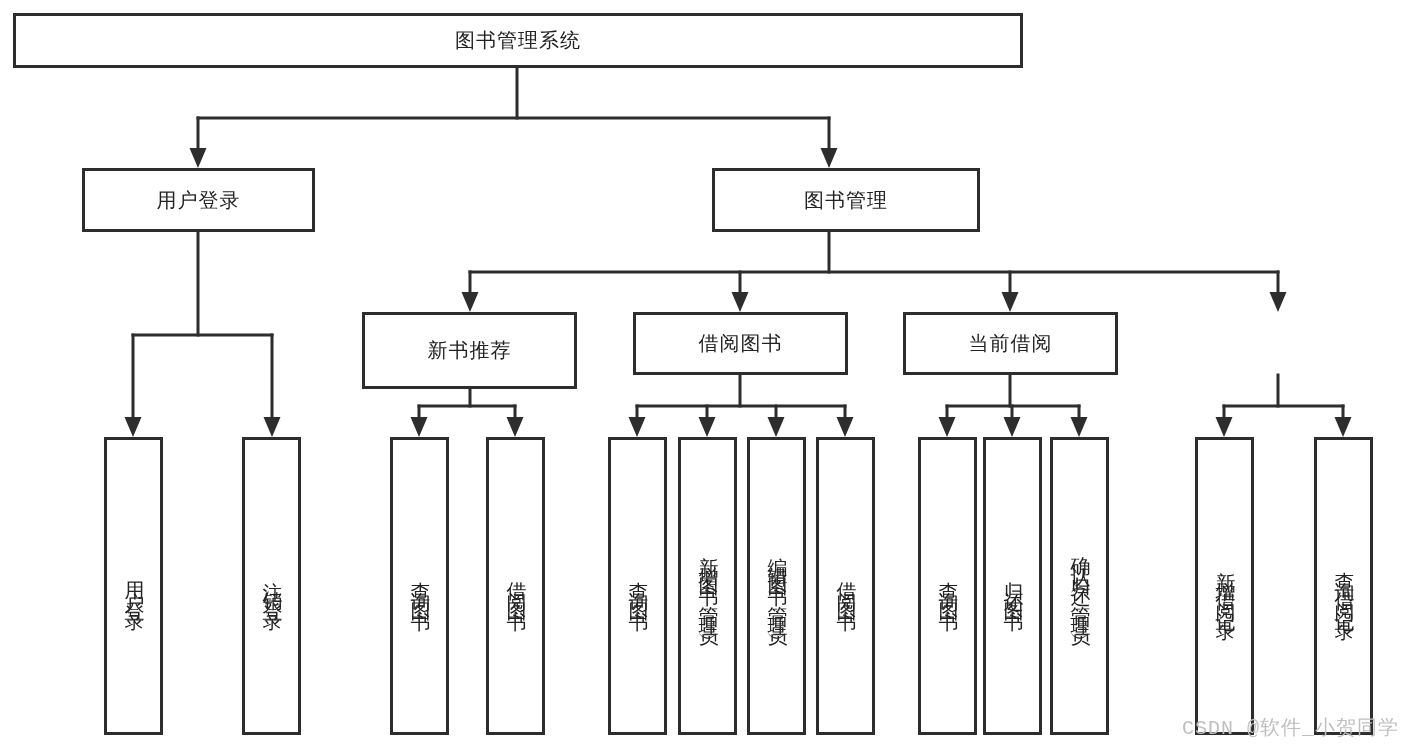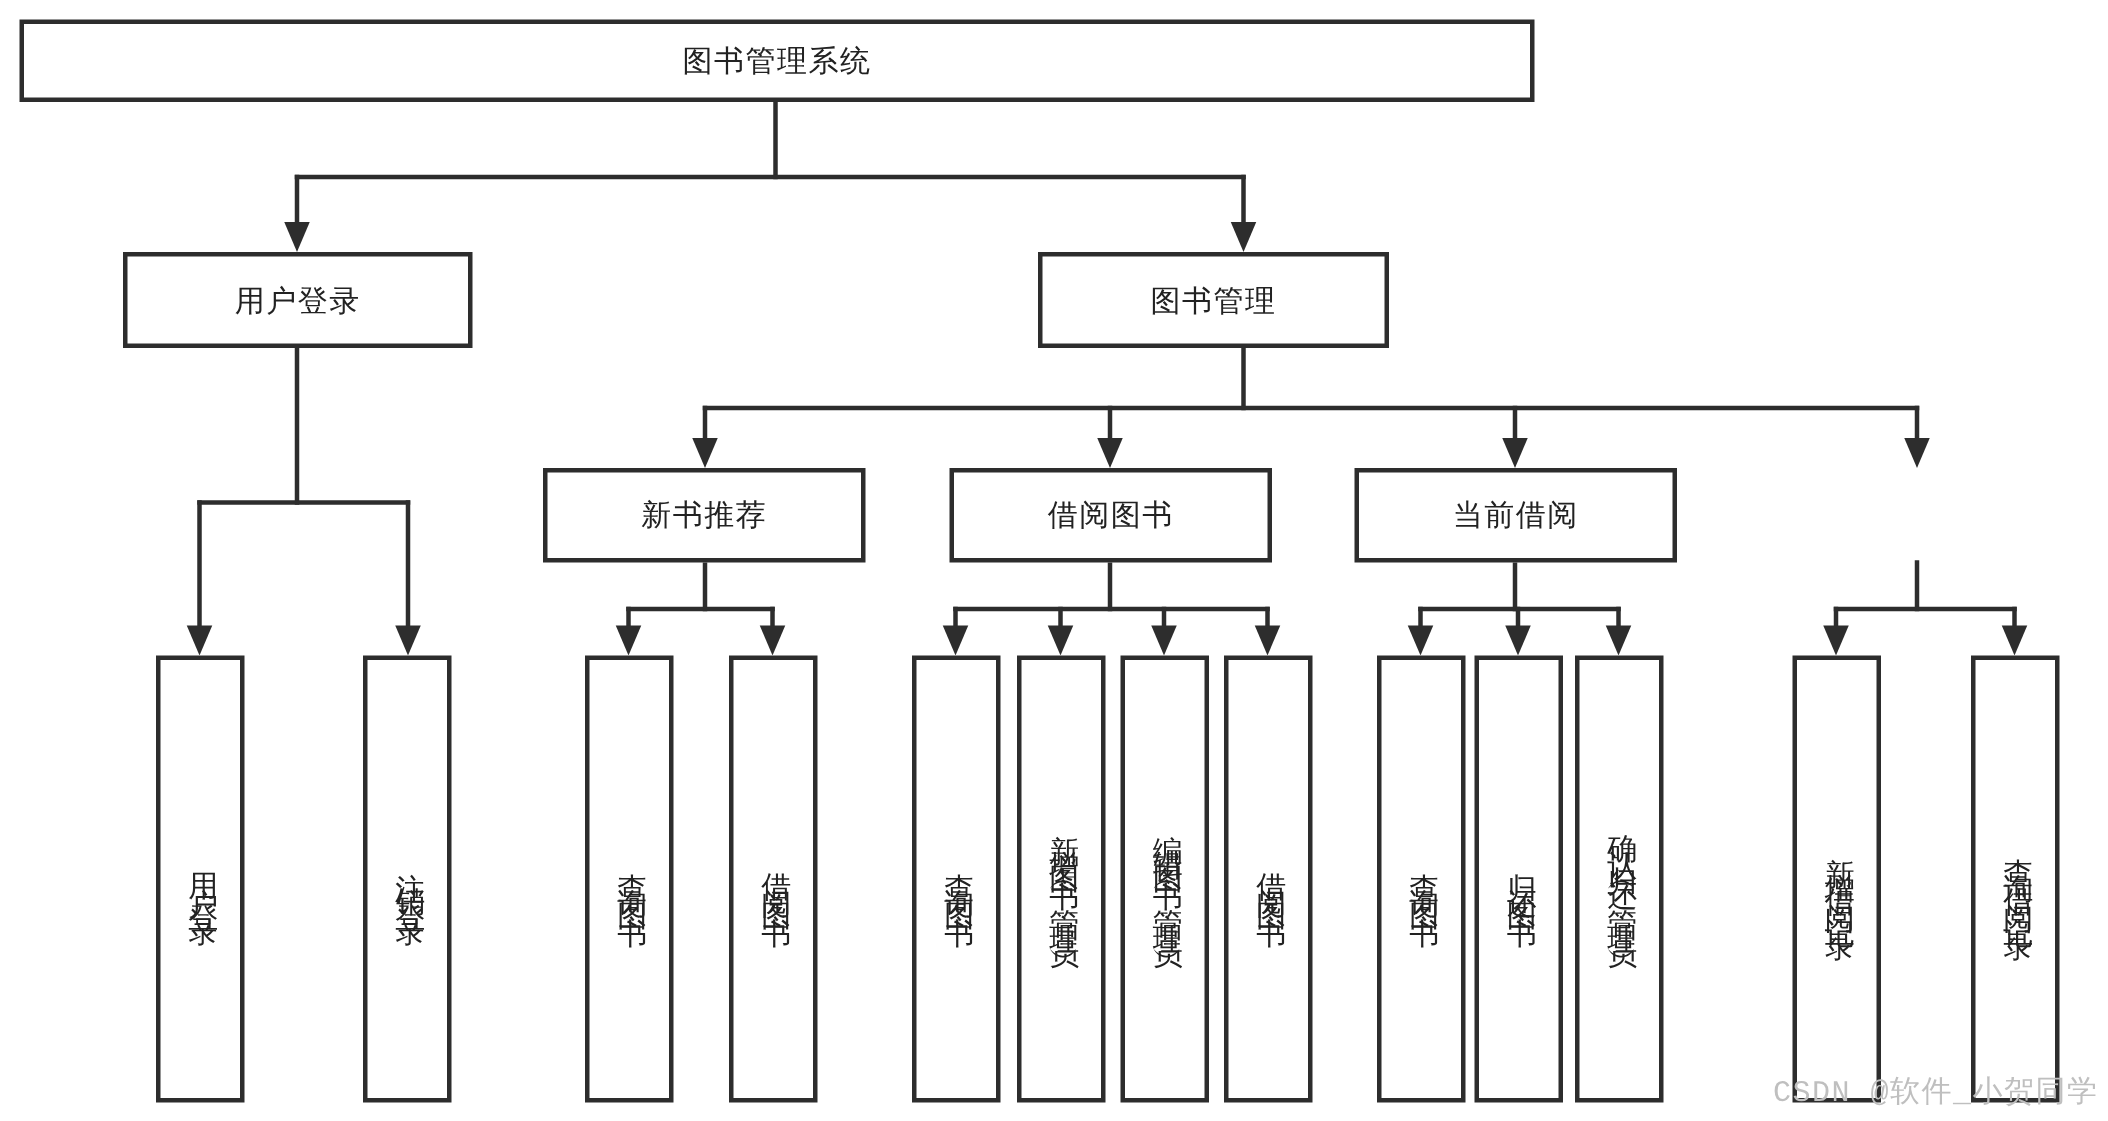--- a/index.html
+++ b/index.html
@@ -97,25 +97,25 @@
     </g>
   </svg>
 
   <div class="node hbox" style="left:13px;top:13px;width:1010px;height:55px">
     <span>图书管理系统</span>
   </div>
 
   <div class="node hbox" style="left:82px;top:168px;width:233px;height:64px">
     <span>用户登录</span>
   </div>
-  <div class="node hbox" style="left:692px;top:168px;width:234px;height:64px">
+  <div class="node hbox" style="left:712px;top:168px;width:268px;height:64px">
     <span>图书管理</span>
   </div>
 
-  <div class="node hbox" style="left:362px;top:312px;width:215px;height:63px">
+  <div class="node hbox" style="left:362px;top:312px;width:215px;height:77px">
     <span>新书推荐</span>
   </div>
   <div class="node hbox" style="left:633px;top:312px;width:215px;height:63px">
     <span>借阅图书</span>
   </div>
   <div class="node hbox" style="left:903px;top:312px;width:215px;height:63px">
     <span>当前借阅</span>
   </div>
 
   <div class="node vbox" style="left:104px">

